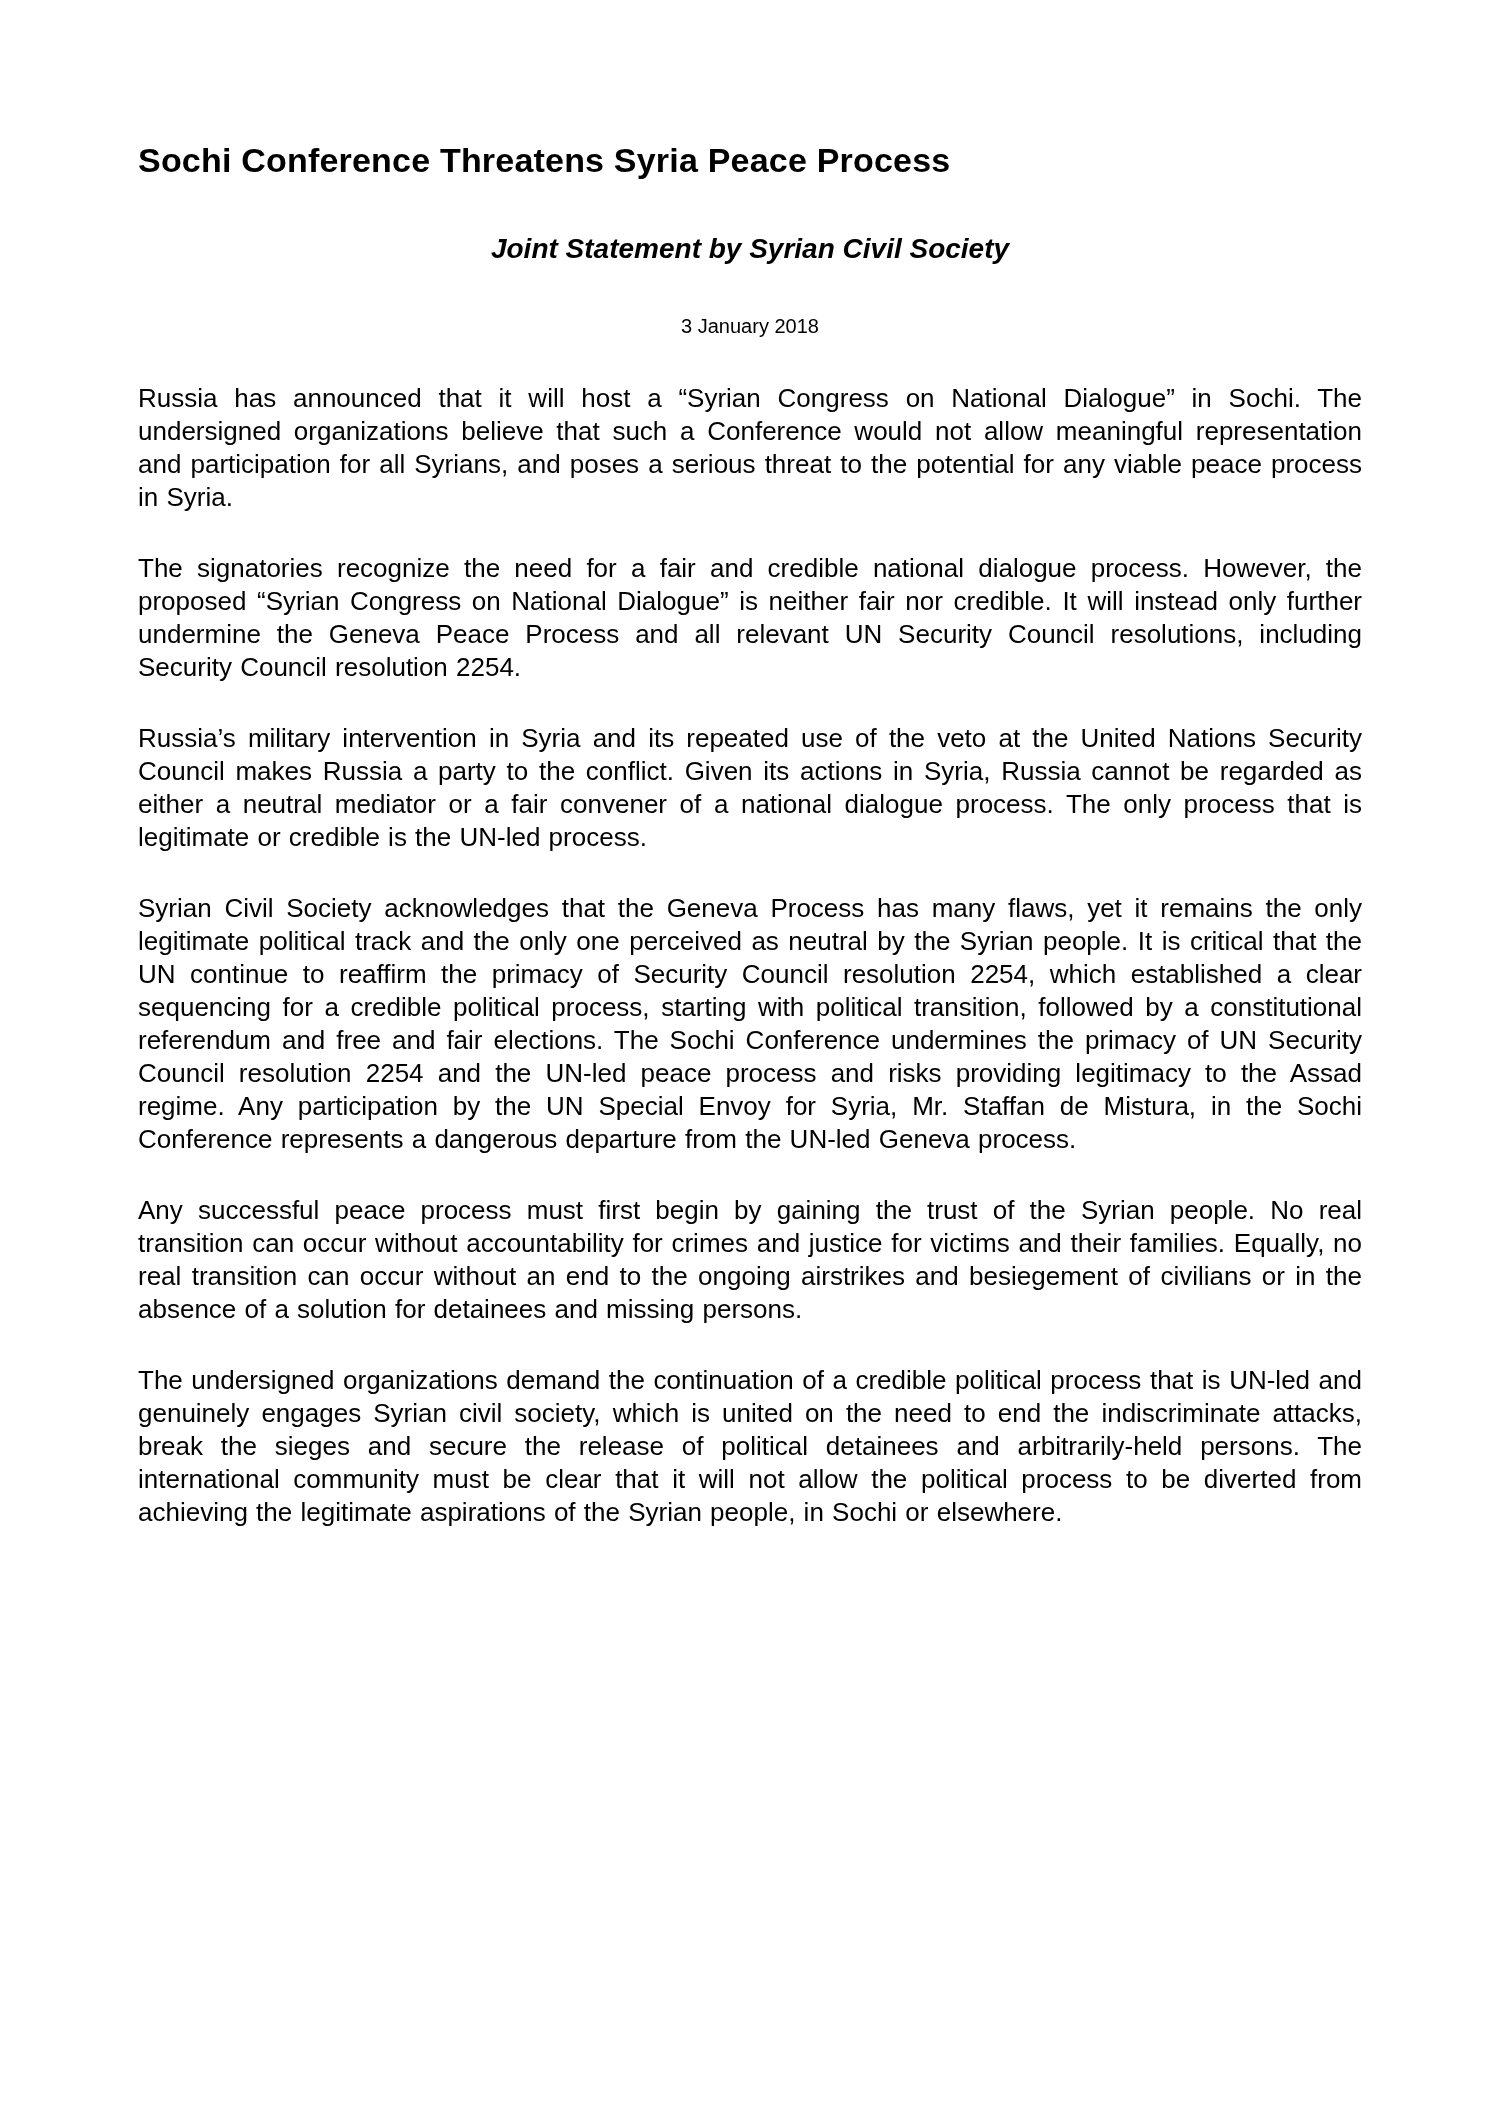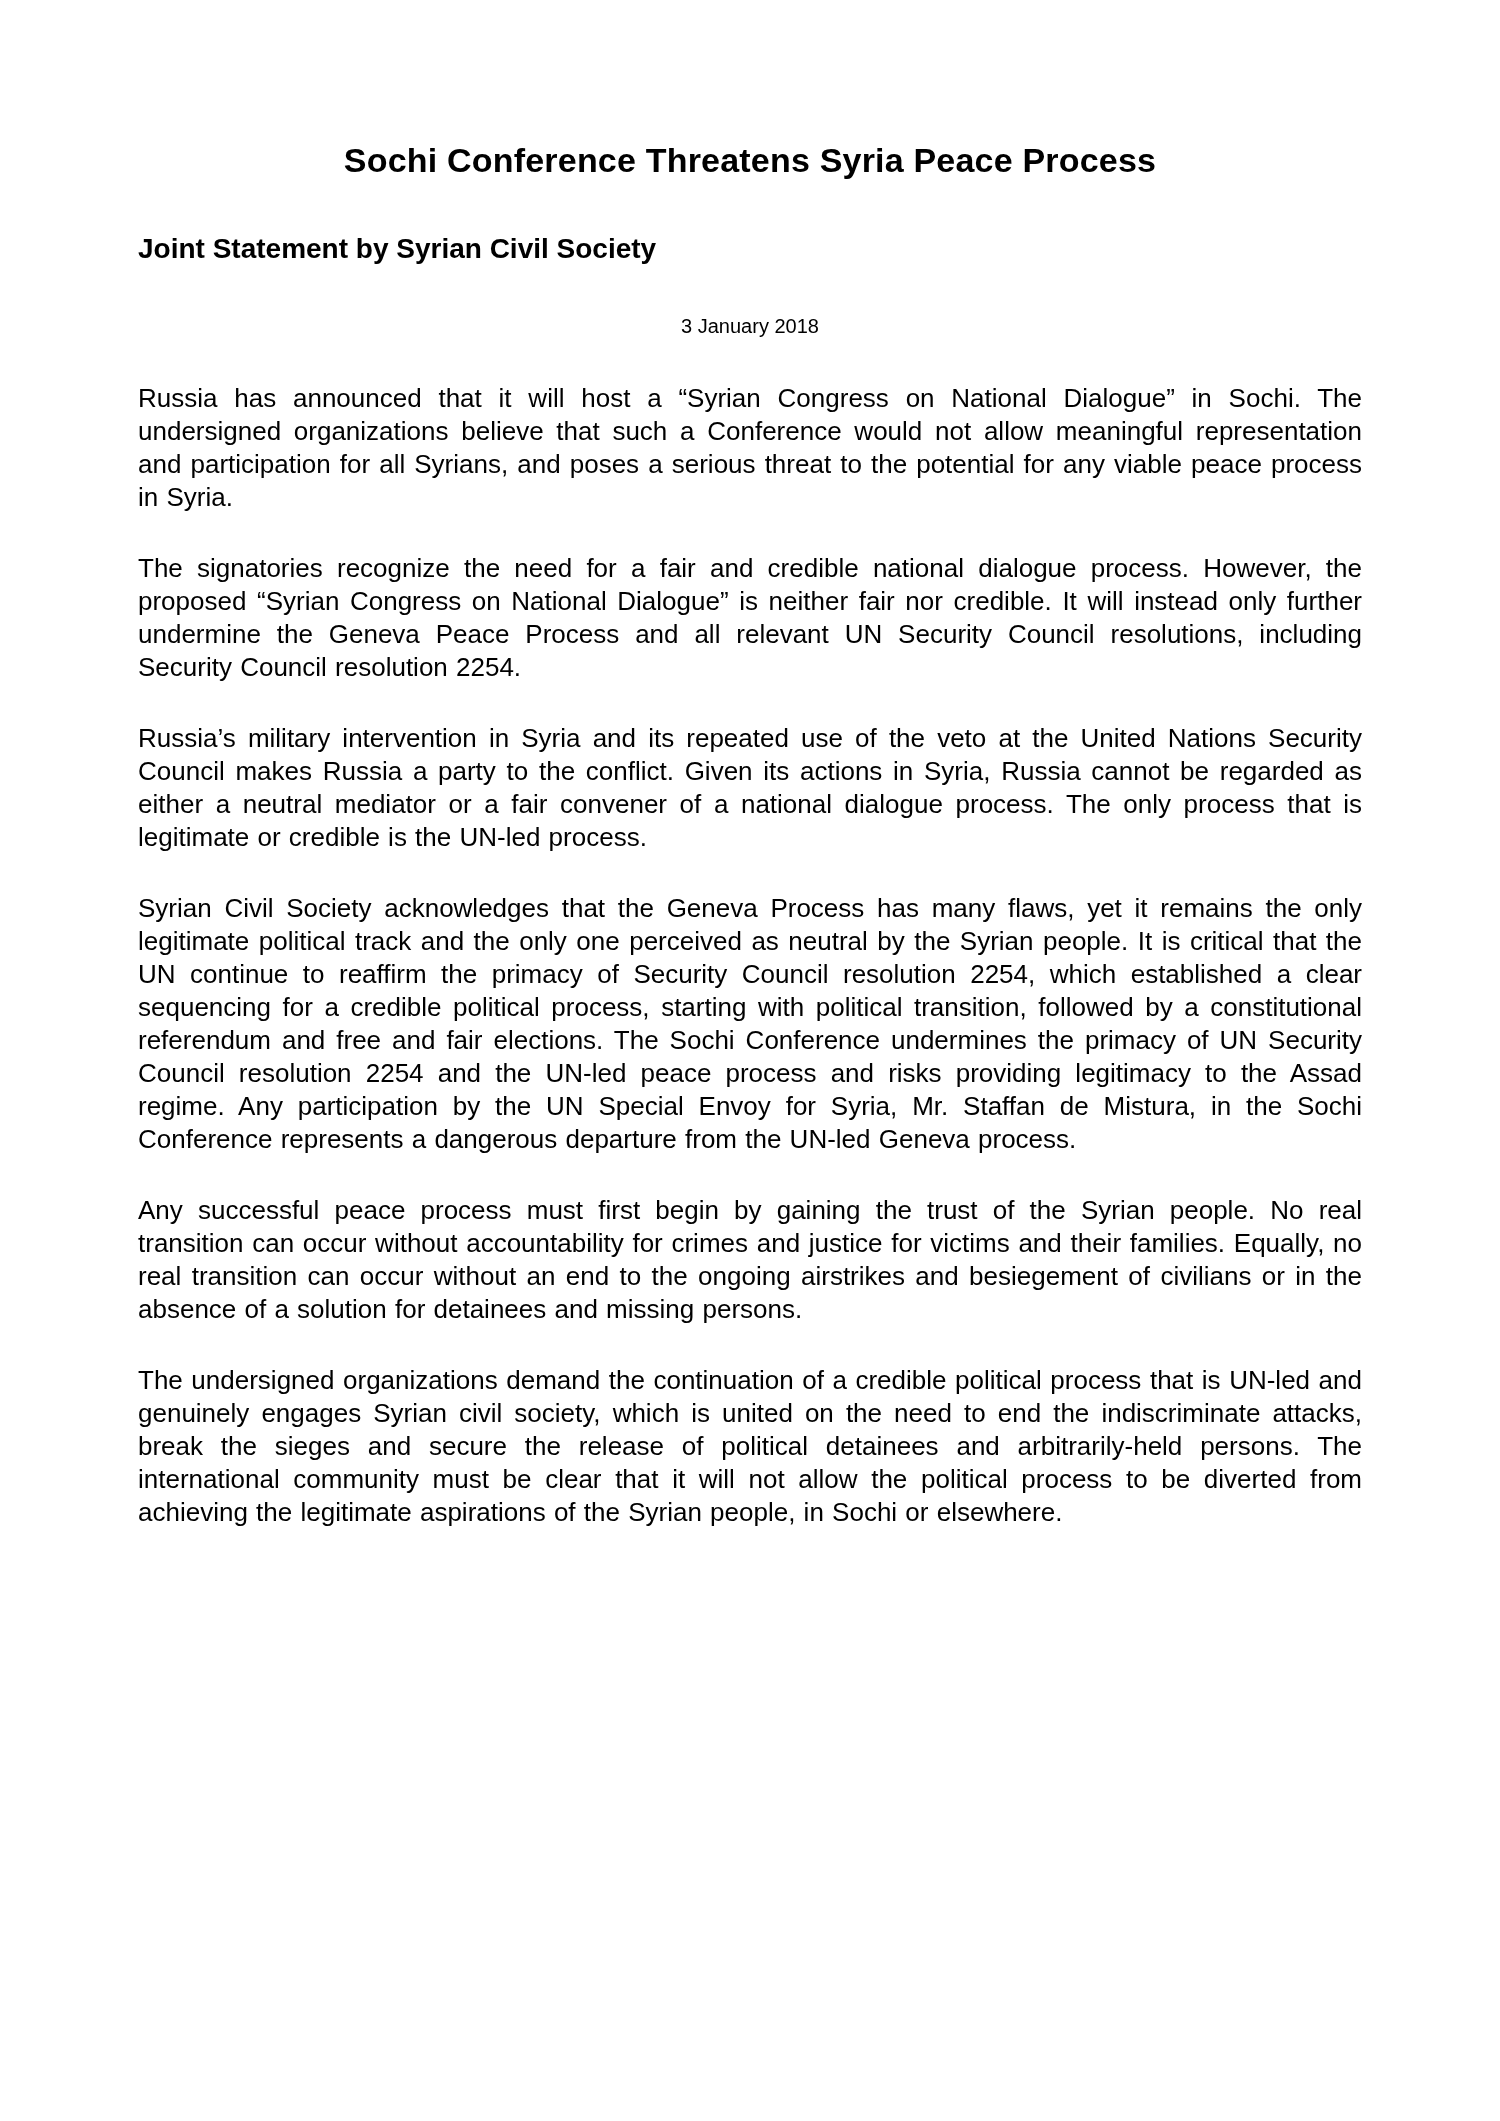--- a/index.html
+++ b/index.html
@@ -16,31 +16,32 @@
   }
 
   .page {
     width: 1500px;
     min-height: 2121px;
     background: #ffffff;
     padding: 140px 138px 100px 138px;
   }
 
   .doc-title {
-    text-align: center;
     font-size: 34px;
     font-weight: 700;
     line-height: 1.2;
     margin-bottom: 52px;
     letter-spacing: 0.2px;
   }
 
   .doc-subtitle {
+    text-align: center;
     font-size: 28px;
     font-weight: 700;
+    font-style: italic;
     margin-bottom: 50px;
   }
 
   .doc-date {
     text-align: center;
     font-size: 20px;
     font-weight: 400;
     margin-bottom: 44px;
   }
 

